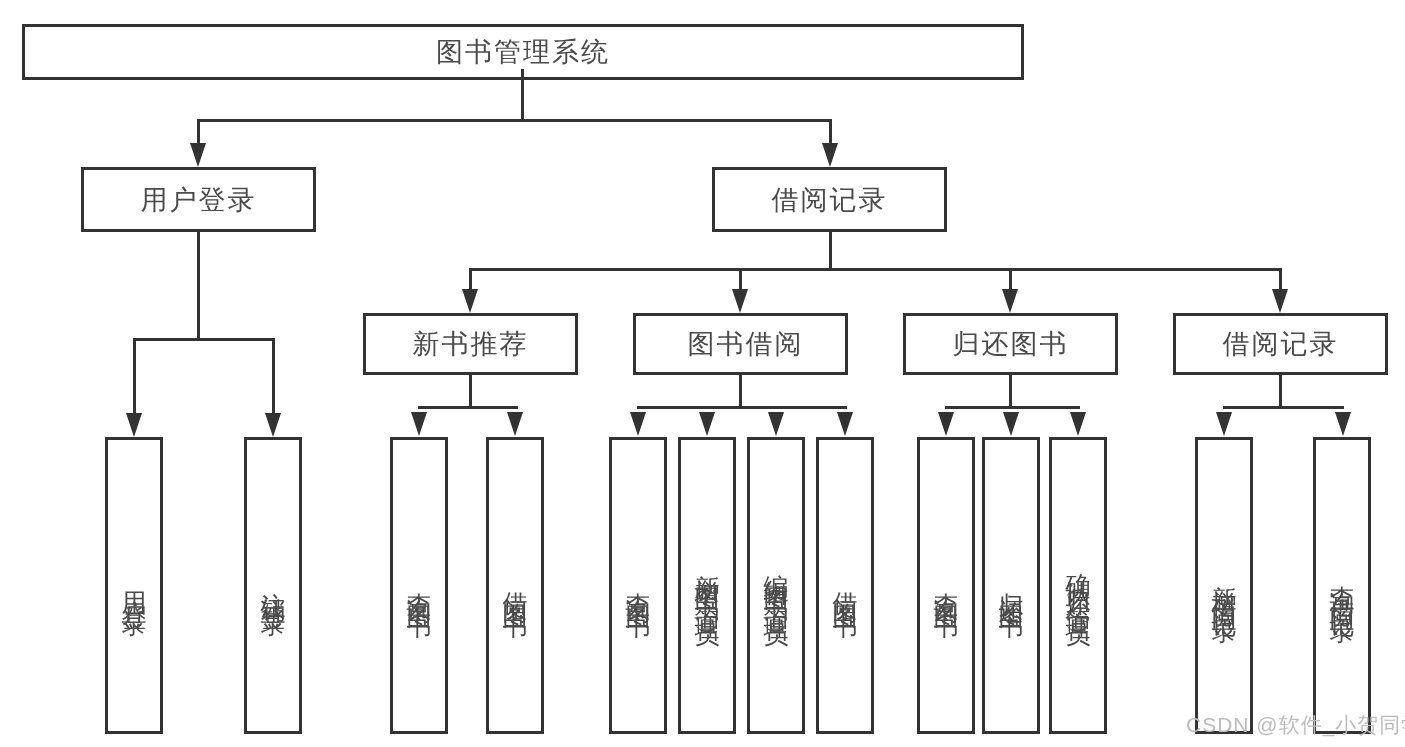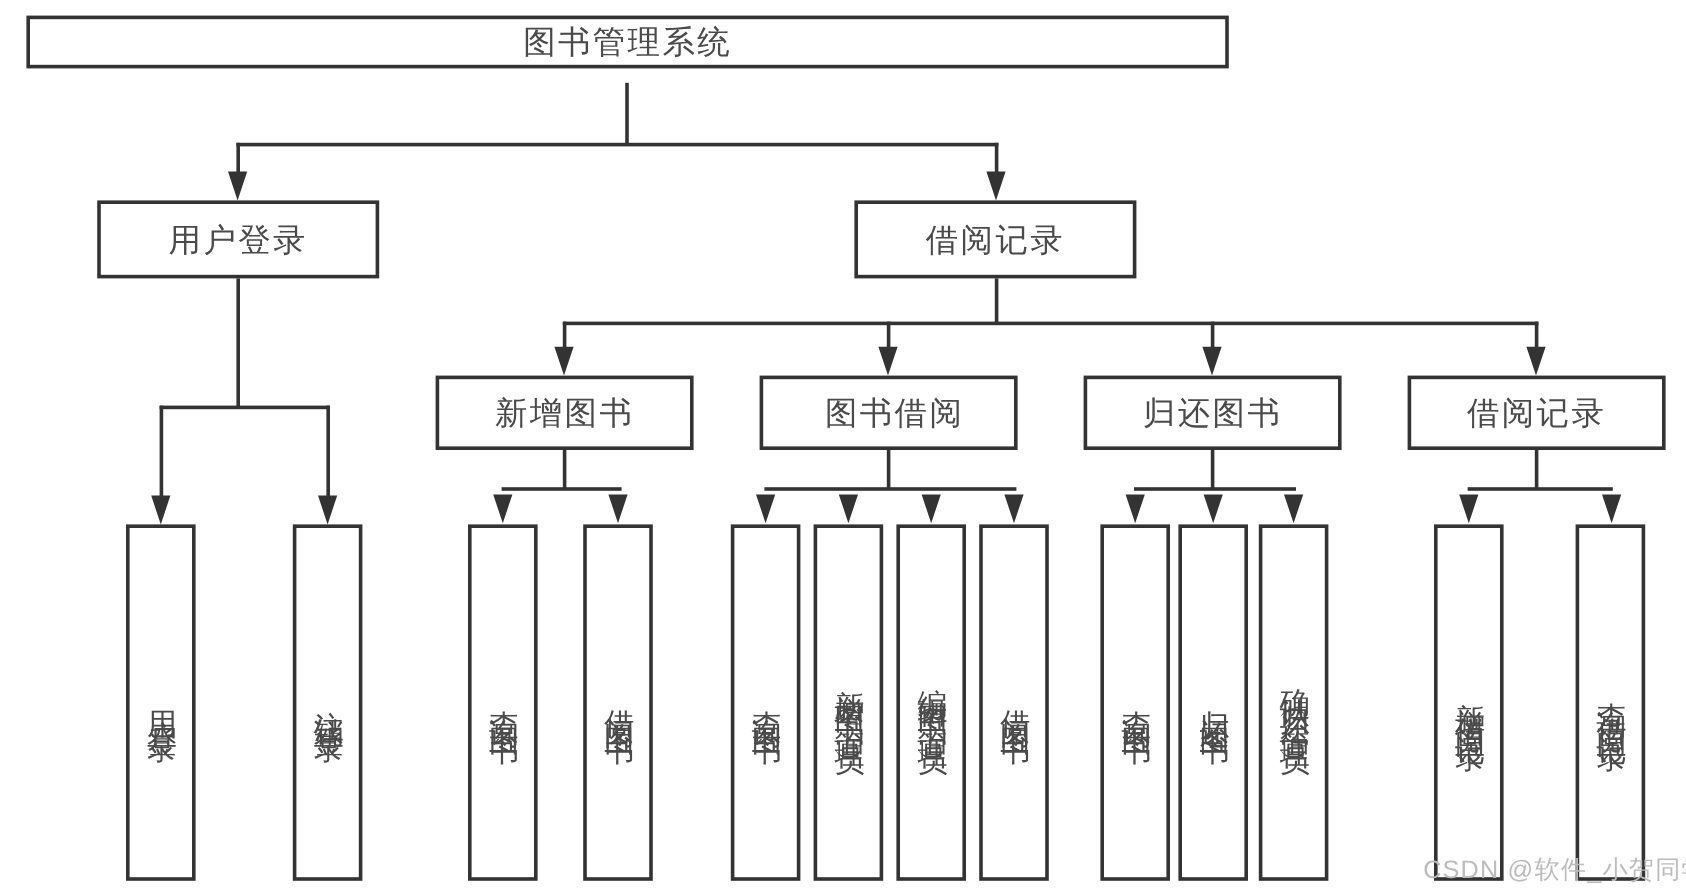--- a/index.html
+++ b/index.html
@@ -58,34 +58,34 @@
     color:#bcbcbc;
     letter-spacing:1px;
     white-space:nowrap;
   }
 </style>
 </head>
 <body>
 
 <div id="canvas">
 
-  <div class="node h" style="left:22px;top:13px;width:1002px;height:44px;">
+  <div class="node h" style="left:22px;top:24px;width:1002px;height:56px;">
     <span>图书管理系统</span>
   </div>
 
   <div class="node h" style="left:81px;top:167px;width:235px;height:65px;">
     <span>用户登录</span>
   </div>
 
   <div class="node h" style="left:712px;top:167px;width:235px;height:65px;">
     <span>借阅记录</span>
   </div>
 
   <div class="node h" style="left:363px;top:313px;width:215px;height:62px;">
-    <span>新增图书</span>
+    <span>新书推荐</span>
   </div>
 
   <div class="node h" style="left:633px;top:313px;width:215px;height:62px;padding-left:10px;">
     <span>图书借阅</span>
   </div>
 
   <div class="node h" style="left:903px;top:313px;width:215px;height:62px;">
     <span>归还图书</span>
   </div>
 

